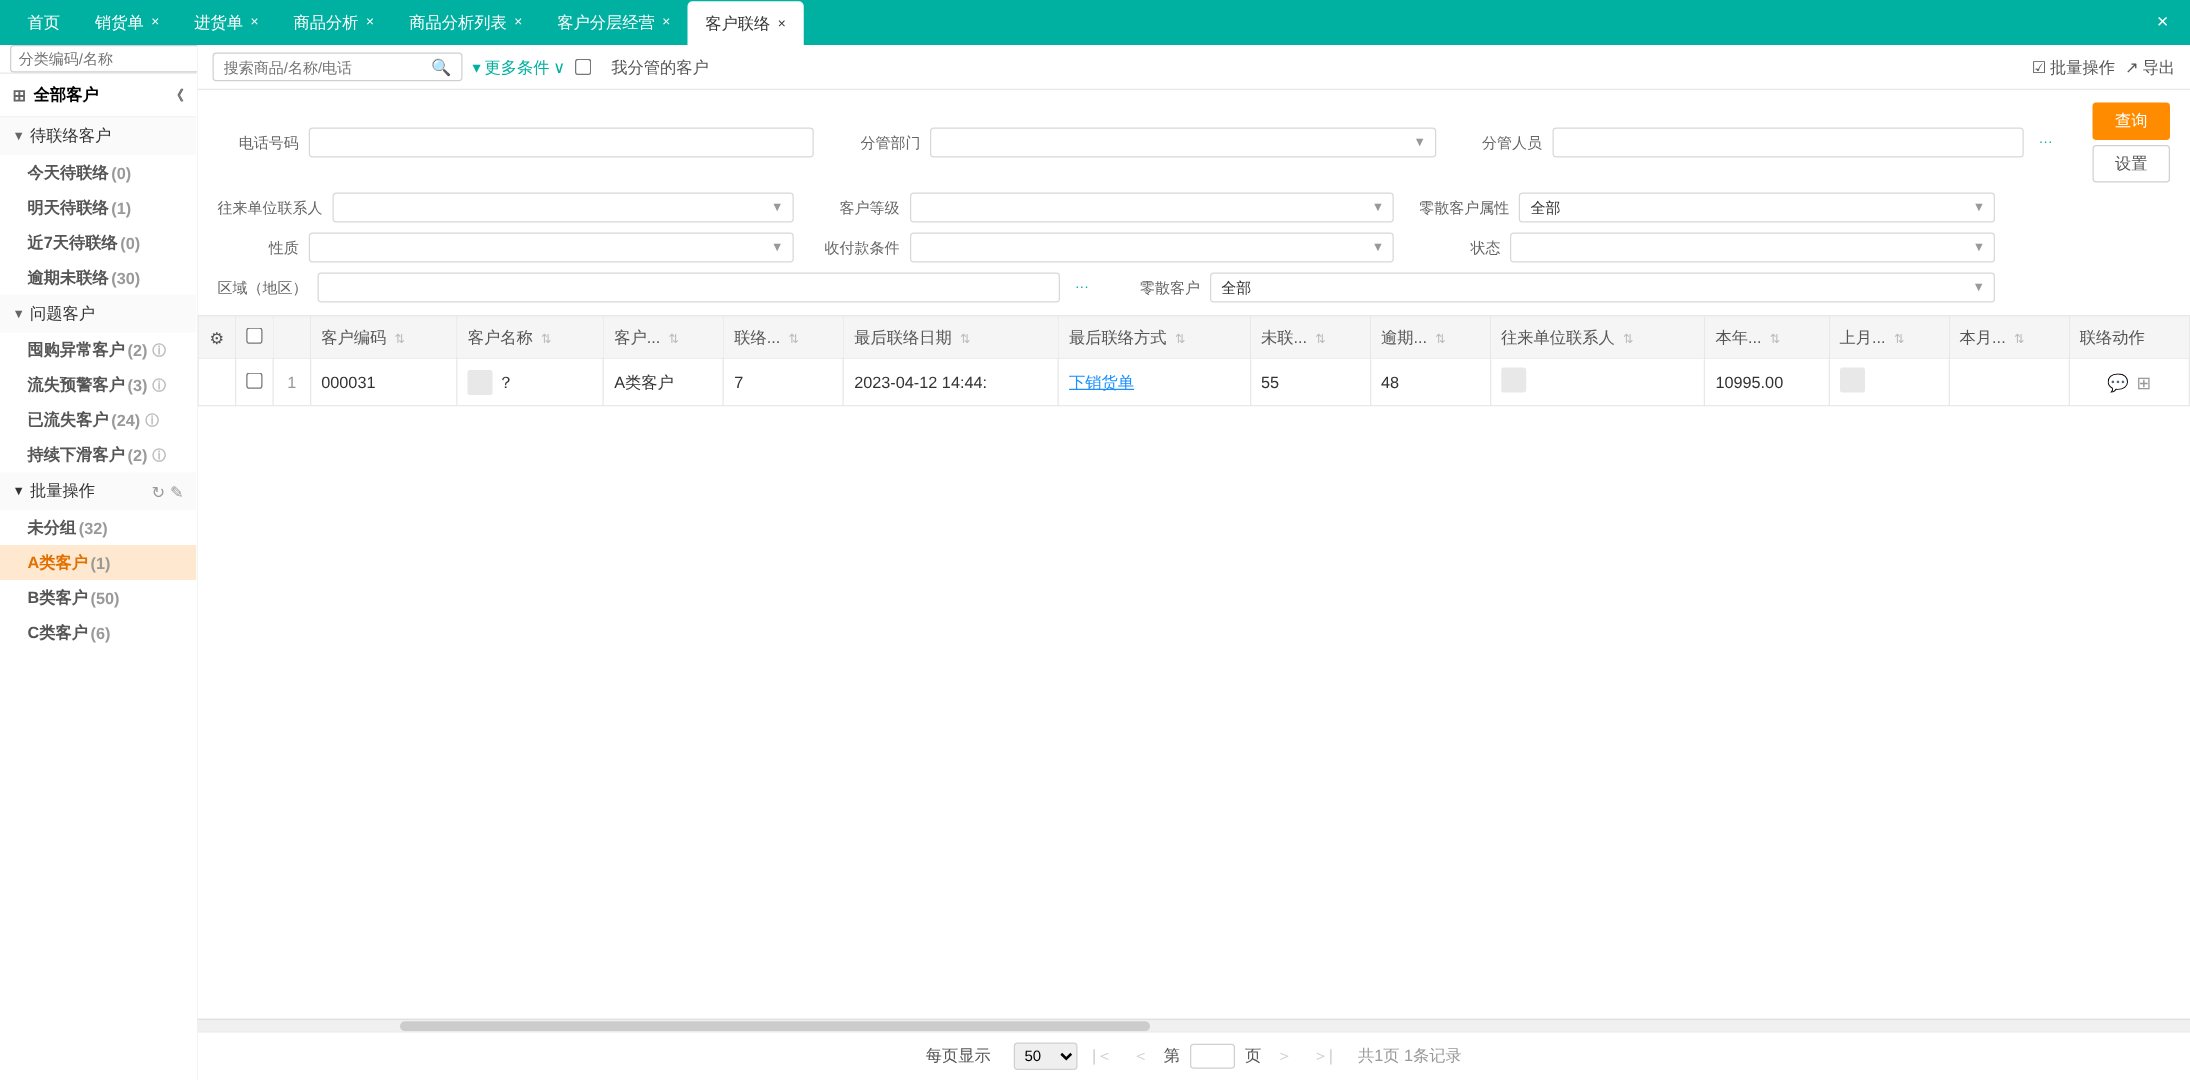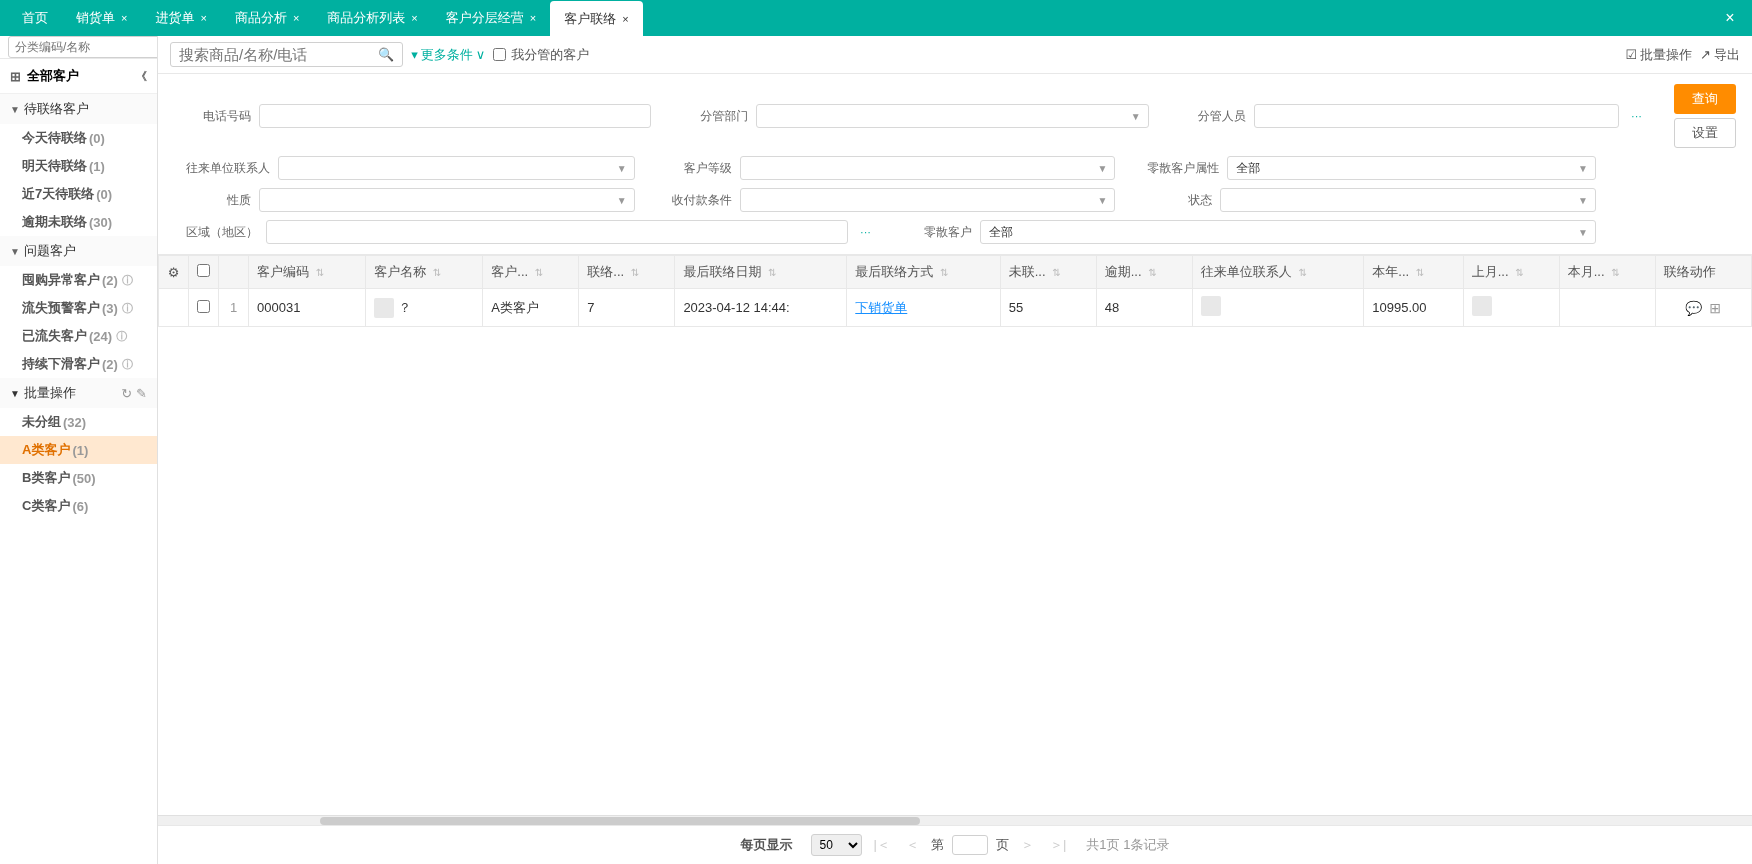--- a/index.html
+++ b/index.html
@@ -74,42 +74,42 @@
 
     
     .filter-bar {
       display: flex; align-items: center; background: white; padding: 6px 12px;
       border-bottom: 1px solid #e8e8e8; gap: 8px;
     }
     .filter-search {
       display: flex; align-items: center; border: 1px solid #d0d0d0; border-radius: 3px;
       padding: 3px 8px; background: white; min-width: 200px;
     }
-    .filter-search input { border: none; outline: none; font-size: 15px; flex: 1; color: #0f766e; }
+    .filter-search input { border: none; outline: none; font-size: 12px; flex: 1; color: #0f766e; }
     .filter-search .search-icon { color: #00b0a0; cursor: pointer; }
     .filter-more {
       display: flex; align-items: center; color: #00b0a0; cursor: pointer; font-size: 12px; gap: 3px;
     }
     .filter-checkbox {
-      display: flex; align-items: center; gap: 5px; font-size: 12px; color: #555; cursor: pointer;
+      display: flex; align-items: center; gap: 16px; font-size: 12px; color: #555; cursor: pointer;
     }
     .filter-checkbox input { cursor: pointer; }
     .top-actions { margin-left: auto; display: flex; gap: 8px; align-items: center; }
     .top-actions .action-link { color: #555; font-size: 12px; cursor: pointer; display: flex; align-items: center; gap: 3px; }
 
     
     .advanced-filters {
       background: white; padding: 10px 16px; border-bottom: 1px solid #e8e8e8;
     }
     .filter-row { display: flex; align-items: center; margin-bottom: 8px; gap: 0; }
     .filter-row:last-child { margin-bottom: 0; }
     .filter-cell {
       display: flex; align-items: center; flex: 1; gap: 8px; padding-right: 20px;
     }
-    .filter-label { color: #666; font-size: 12px; white-space: nowrap; min-width: 65px; text-align: right; margin-left: 12px; }
+    .filter-label { color: #666; font-size: 12px; white-space: nowrap; min-width: 65px; text-align: right; }
     .filter-input {
       flex: 1; border: 1px solid #d8d8d8; border-radius: 3px; padding: 4px 8px;
       font-size: 12px; outline: none; color: #333; background: white;
     }
     .select-wrapper {
       flex: 1; position: relative; display: flex; align-items: center;
     }
     .select-wrapper select {
       width: 100%; border: 1px solid #d8d8d8; border-radius: 3px; padding: 4px 26px 4px 8px;
       font-size: 12px; outline: none; color: #333; background: white; appearance: none; cursor: pointer;
@@ -154,21 +154,21 @@
     .td-link { color: #1890ff; cursor: pointer; text-decoration: underline; }
     .td-action { display: flex; gap: 6px; justify-content: center; }
     .td-action .action-icon { color: #999; cursor: pointer; font-size: 14px; }
     .row-number { color: #999; }
 
     
     .pagination-bar {
       display: flex; align-items: center; justify-content: center; background: white;
       padding: 8px 16px; border-top: 1px solid #e8e8e8; gap: 8px; font-size: 12px; color: #555;
     }
-    .pagination-bar .page-size-label { margin-right: 10px; font-weight: bold; }
+    .pagination-bar .page-size-label { margin-right: 10px; }
     .pagination-bar select {
       border: 1px solid #d0d0d0; border-radius: 3px; padding: 2px 4px; font-size: 12px;
     }
     .pagination-bar .page-nav { color: #555; cursor: pointer; padding: 2px 4px; }
     .pagination-bar .page-nav.disabled { color: #ccc; cursor: default; }
     .pagination-bar input {
       width: 36px; border: 1px solid #d0d0d0; border-radius: 3px; padding: 2px 4px;
       text-align: center; font-size: 12px;
     }
     .pagination-bar .total-info { margin-left: 8px; color: #999; }

